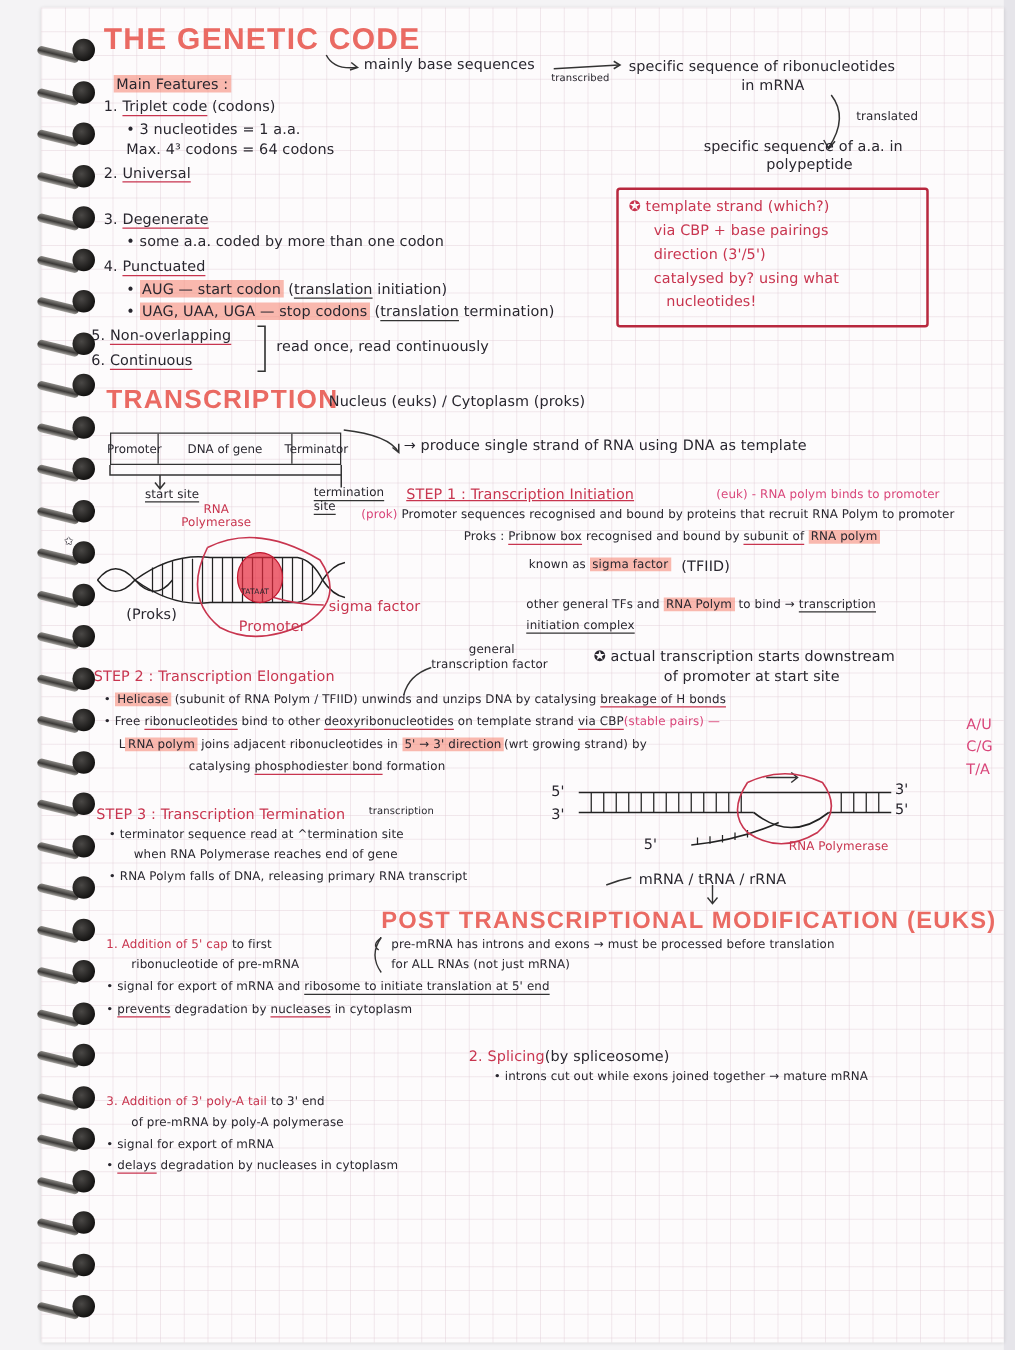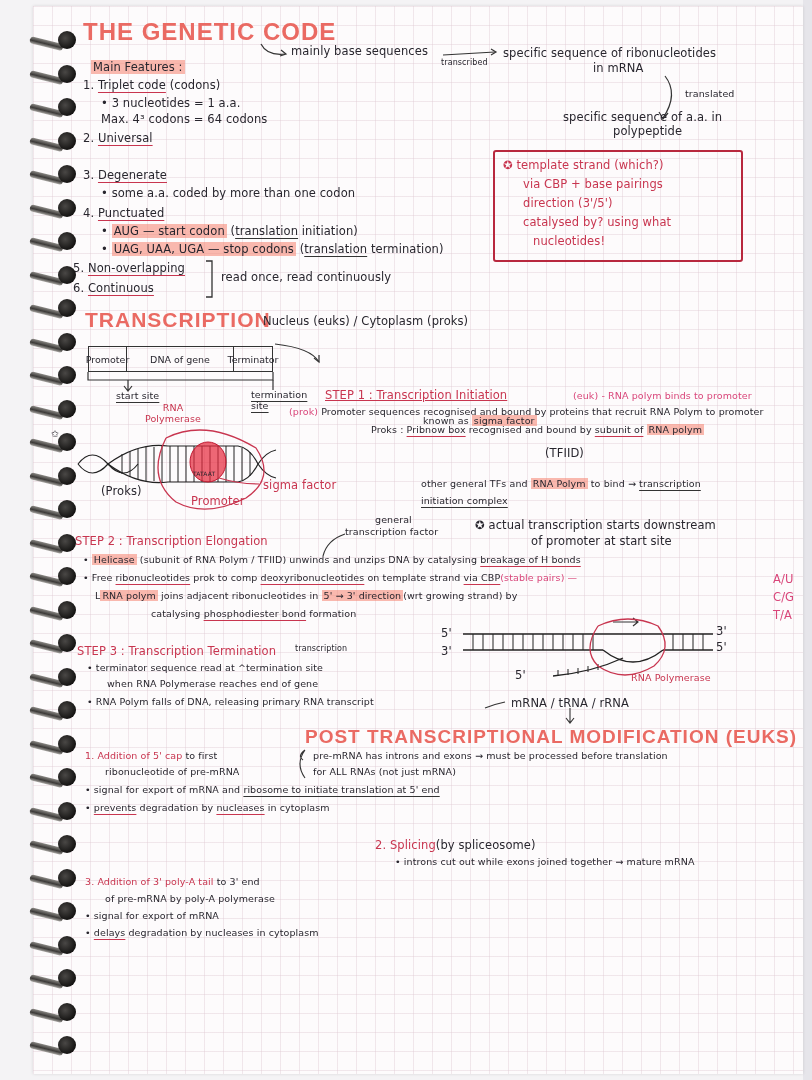--- a/index.html
+++ b/index.html
@@ -107,20 +107,21 @@
     <div style="width:109px;">DNA of gene</div>
     <div style="width:38px;">Terminator</div>
   </div>
   <svg style="left:0;top:0;" width="770" height="420">
     <path d="M242 338 q36 4 44 18" stroke="#333" fill="none" stroke-width="1.2"></path>
     <path d="M281 352 l5 4 l0 -7" stroke="#333" fill="none" stroke-width="1.2"></path>
     <path d="M55 366 v8 h185 v-8" stroke="#333" fill="none" stroke-width="1.2"></path>
     <path d="M95 374 v10 M91 380 l4 5 l4 -5" stroke="#333" fill="none" stroke-width="1.2"></path>
     <path d="M240 374 v10" stroke="#333" fill="none" stroke-width="1.2"></path>
   </svg>
+  <div class="hand" style="left:290px;top:343px;">→ produce single strand of RNA using DNA as template</div>
   <div class="hand small ulb" style="left:83px;top:384px;">start site</div>
   <div class="hand small ulb" style="left:218px;top:383px;white-space:normal;width:50px;line-height:11px;">termination site</div>
 
   <div class="hand red small" style="left:110px;top:396px;white-space:normal;width:60px;line-height:11px;text-align:center;">RNA Polymerase</div>
   <div class="hand small" style="left:18px;top:422px;">✩</div>
   <svg style="left:45px;top:418px;" width="200" height="80">
     <path d="M0 40 q14 -18 30 0 t30 0" stroke="#222" fill="none" stroke-width="1.2"></path>
     <path d="M0 40 q14 18 30 0" stroke="#222" fill="none" stroke-width="1.2"></path>
     <path d="M30 40 q30 -22 60 -18 h70 q12 2 20 18 q-8 16 -20 18 h-70 q-30 4 -60 -18" stroke="#222" fill="none" stroke-width="1.2"></path>
     <g stroke="#222" stroke-width="1">
@@ -152,36 +153,36 @@
   <svg style="left:0;top:0;" width="300" height="500">
     <path d="M186 472 q20 6 40 6" stroke="#c8354f" fill="none" stroke-width="1.2"></path>
   </svg>
   <div class="hand red" style="left:230px;top:472px;">sigma factor</div>
 
   <div class="hand red" style="left:292px;top:382px;text-decoration:underline;">STEP 1 : Transcription Initiation</div>
   <div class="hand pink small" style="left:540px;top:384px;">(euk) - RNA polym binds to promoter</div>
   <div class="hand small" style="left:256px;top:400px;"><span class="pink">(prok)</span> <span>Promoter sequences recognised and bound by proteins that recruit RNA Polym to promoter</span></div>
 
   <div class="hand small" style="left:338px;top:418px;"><span>Proks :</span> <span class="ul">Pribnow box</span> <span>recognised and bound by</span> <span class="ul">subunit of</span> <span class="hl">RNA polym</span></div>
-  <div class="hand small" style="left:390px;top:409px;text-align:center;"><span>known as</span> <span class="hl">sigma factor</span></div>
+  <div class="hand small" style="left:390px;top:440px;text-align:center;"><span>known as</span> <span class="hl">sigma factor</span></div>
   <div class="hand" style="left:512px;top:440px;">(TFIID)</div>
   <div class="hand small" style="left:388px;top:472px;"><span>other general TFs and</span> <span class="hl">RNA Polym</span> <span>to bind →</span> <span class="ulb">transcription</span></div>
   <div class="hand small ulb" style="left:388px;top:489px;">initiation complex</div>
 
   <div class="hand small" style="left:342px;top:508px;">general</div>
   <div class="hand small" style="left:312px;top:520px;">transcription factor</div>
   <svg style="left:0;top:0;" width="400" height="560">
     <path d="M312 528 q-18 6 -22 22" stroke="#333" fill="none" stroke-width="1.1"></path>
   </svg>
   <div class="hand" style="left:442px;top:512px;">✪ actual transcription starts downstream</div>
   <div class="hand" style="left:498px;top:528px;">of promoter at start site</div>
 
   <div class="hand red" style="left:42px;top:528px;">STEP 2 : Transcription Elongation</div>
   <div class="hand small" style="left:50px;top:548px;">• <span class="hl">Helicase</span> <span>(subunit of RNA Polym / TFIID) unwinds and unzips DNA by catalysing</span> <span class="ul">breakage of H bonds</span></div>
-  <div class="hand small" style="left:50px;top:566px;"><span>• Free</span> <span class="ul">ribonucleotides</span> <span>prok to comp</span> <span class="ul">deoxyribonucleotides</span> <span>on template strand</span> <span class="ul">via CBP</span><span class="pink">(stable pairs) —</span></div>
+  <div class="hand small" style="left:50px;top:566px;"><span>• Free</span> <span class="ul">ribonucleotides</span> <span>bind to other</span> <span class="ul">deoxyribonucleotides</span> <span>on template strand</span> <span class="ul">via CBP</span><span class="pink">(stable pairs) —</span></div>
   <div class="hand small" style="left:62px;top:584px;">L<span class="hl">RNA polym</span> <span>joins adjacent ribonucleotides in</span> <span class="hl">5' → 3' direction</span><span>(wrt growing strand) by</span></div>
   <div class="hand small" style="left:118px;top:602px;"><span>catalysing</span> <span class="ul">phosphodiester bond</span> <span>formation</span></div>
   <div class="hand pink" style="left:740px;top:566px;">A/U</div>
   <div class="hand pink" style="left:740px;top:584px;">C/G</div>
   <div class="hand pink" style="left:740px;top:602px;">T/A</div>
 
   <svg style="left:420px;top:608px;" width="290" height="80">
     <path d="M160 8 h24 M180 4 l5 4 l-5 4" stroke="#333" fill="none" stroke-width="1.2"></path>
     <line x1="10" y1="20" x2="260" y2="20" stroke="#222" stroke-width="1.3"></line>
     <line x1="10" y1="36" x2="150" y2="36" stroke="#222" stroke-width="1.3"></line>

